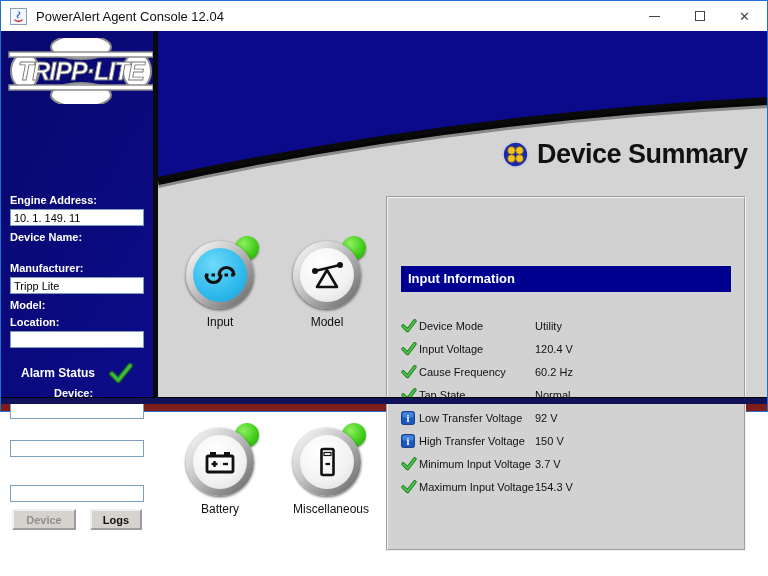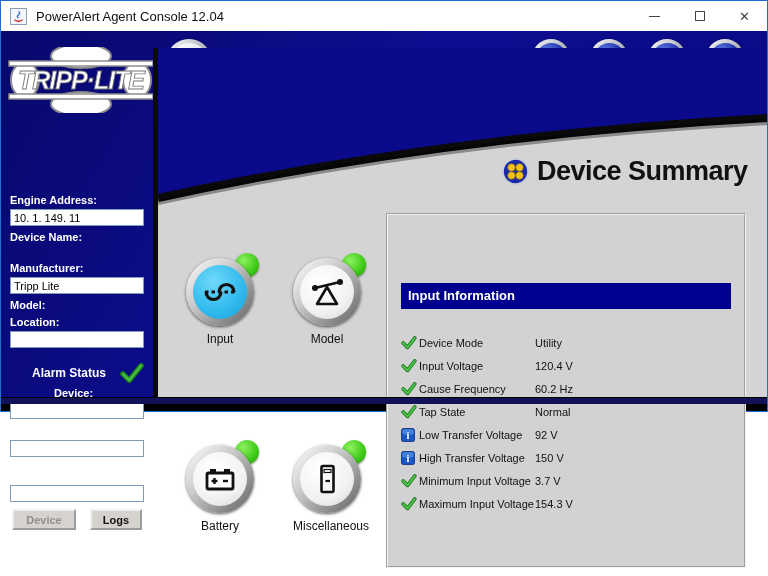--- a/index.html
+++ b/index.html
@@ -1,59 +1,59 @@
 <!DOCTYPE html>
 <html><head>
 <meta charset="utf-8">
 <style>
   * { margin:0; padding:0; box-sizing:border-box; }
   html,body { width:768px; height:576px; overflow:hidden; font-family:"Liberation Sans", sans-serif; }
-  .window { position:relative; width:768px; height:412px; border:1px solid #1e6fd1; background:#000000; }
+  .window { position:relative; width:768px; height:412px; border:1px solid #1e6fd1; background:#7f1d1d; }
 
   
   .titlebar { position:absolute; top:0; left:0; right:0; height:30px; background:#ffffff; display:flex; align-items:center; }
   .java-icon { width:17px; height:17px; margin-left:9px; border:1px solid #8aa0b8; background:#f4f7fb; display:flex; align-items:center; justify-content:center; }
   .title-text { margin-left:9px; font-size:13px; color:#111; }
   .win-controls { margin-left:auto; display:flex; height:100%; }
   .win-btn { width:45px; height:100%; display:flex; align-items:center; justify-content:center; cursor:default; }
   .glyph-min { width:11px; height:1px; background:#444; }
   .glyph-max { width:10px; height:10px; border:1px solid #444; }
   .glyph-close { font-size:13px; color:#444; line-height:1; }
 
   
   .app { position:absolute; top:30px; left:0; right:0; bottom:7px; background:linear-gradient(120deg,#08086e 0%, #0d0d90 45%, #0a0a84 100%); }
   .bottombar { position:absolute; left:0; right:0; bottom:0; height:7px; background:#12125a; border-top:1px solid #000; }
 
   
-  .logo { position:absolute; left:6px; top:16px; width:148px; height:66px; }
+  .logo { position:absolute; left:6px; top:7px; width:148px; height:66px; }
 
   
   .tb { position:absolute; text-align:center; }
   .ring { margin:0 auto; border-radius:50%; background:linear-gradient(135deg,#fdfdfd 0%, #b9bec6 45%, #70767e 100%); box-shadow:0 1px 3px rgba(0,0,0,.65); display:flex; align-items:center; justify-content:center; }
   .inner { border-radius:50%; display:flex; align-items:center; justify-content:center; }
   .inner-blue  { background:radial-gradient(circle at 35% 28%, #5f7fe6 0%, #1b2aa8 55%, #080f7a 100%); }
   .inner-light { background:radial-gradient(circle at 35% 28%, #ffffff 0%, #e2e6ee 60%, #b9c2d4 100%); }
   .tb-label { margin-top:4px; font-size:13px; font-weight:700; color:#ffffff; text-shadow:1px 1px 1px #000; }
   .tb-label.active { color:#14e414; }
 
   
   .sidebar { position:absolute; left:0; top:130px; width:152px; bottom:0; padding:0 9px; }
   .s-label { display:block; font-size:11px; font-weight:700; color:#ffffff; margin-bottom:3px; }
   .s-input { width:134px; height:17px; border:1px solid #7f9db9; background:#ffffff; font-size:11px; font-family:"Liberation Sans",sans-serif; padding:0 3px; display:block; }
   .combo { width:134px; height:18px; background:#d6d6d6; border:1px solid #9a9a9a; display:flex; align-items:center; font-size:11px; color:#000; padding-left:4px; }
   .combo .chev { margin-left:auto; margin-right:5px; }
-  .alarm-row { display:flex; align-items:center; justify-content:flex-end; gap:14px; height:24px; }
+  .alarm-row { display:flex; align-items:center; justify-content:center; gap:14px; height:24px; }
   .alarm-text { font-size:12px; font-weight:700; color:#ffffff; }
   .btn-row { display:flex; margin-top:7px; padding:0 2px; justify-content:space-between; }
   .s-btn { height:21px; background:#d6d3ce; border:2px outset #f0f0f0; font-size:11px; font-weight:700; font-family:"Liberation Sans",sans-serif; color:#111; }
   .s-btn.device { width:64px; color:#8f8f8f; }
   .s-btn.logs { width:52px; }
 
   
-  .gray { position:absolute; left:152px; top:0; right:0; bottom:0; background:#d4d4d4; border-left:5px solid #0a0a0a;margin-top:17px; }
+  .gray { position:absolute; left:152px; top:0; right:0; bottom:0; background:#d4d4d4; border-left:5px solid #0a0a0a; }
   .swoosh { position:absolute; left:0; top:0; width:100%; height:160px; pointer-events:none; }
 
   .page-head { position:absolute; top:108px; left:343px; right:8px; display:flex; align-items:center; }
   .page-title { font-size:27px; font-weight:700; color:#111; margin-left:7px; letter-spacing:-0.5px; white-space:nowrap; }
 
   
   .dev { position:absolute; width:68px; text-align:center; }
   .dev .wrap { position:relative; width:68px; height:68px; }
   .dev .dot { position:absolute; right:-5px; top:-5px; width:24px; height:24px; border-radius:50%;
               background:radial-gradient(circle at 35% 32%, #8df05f 0%, #3ecb17 60%, #259909 100%); box-shadow:0 1px 2px rgba(0,0,0,.5); }

